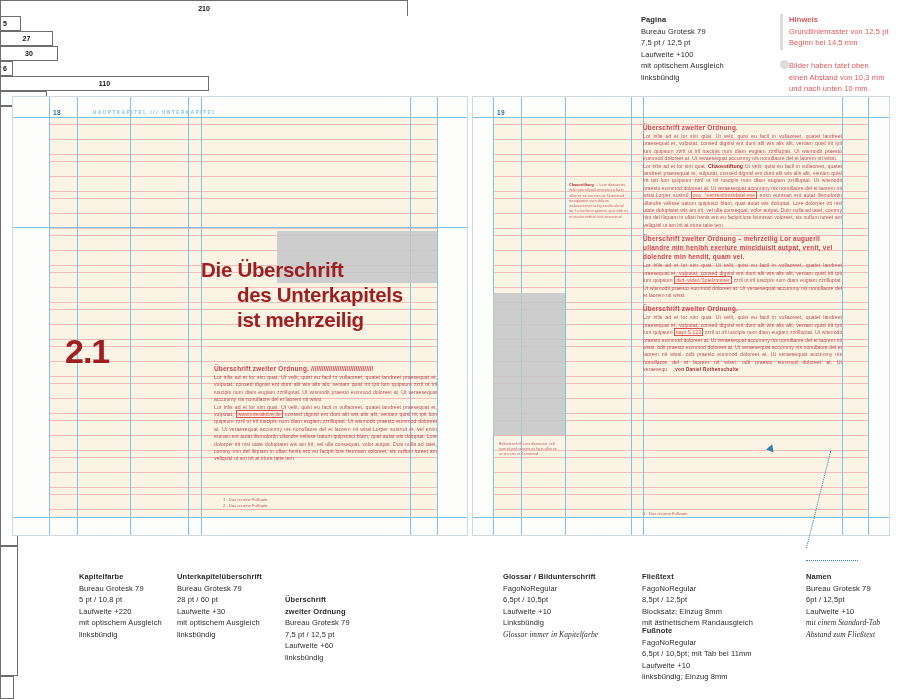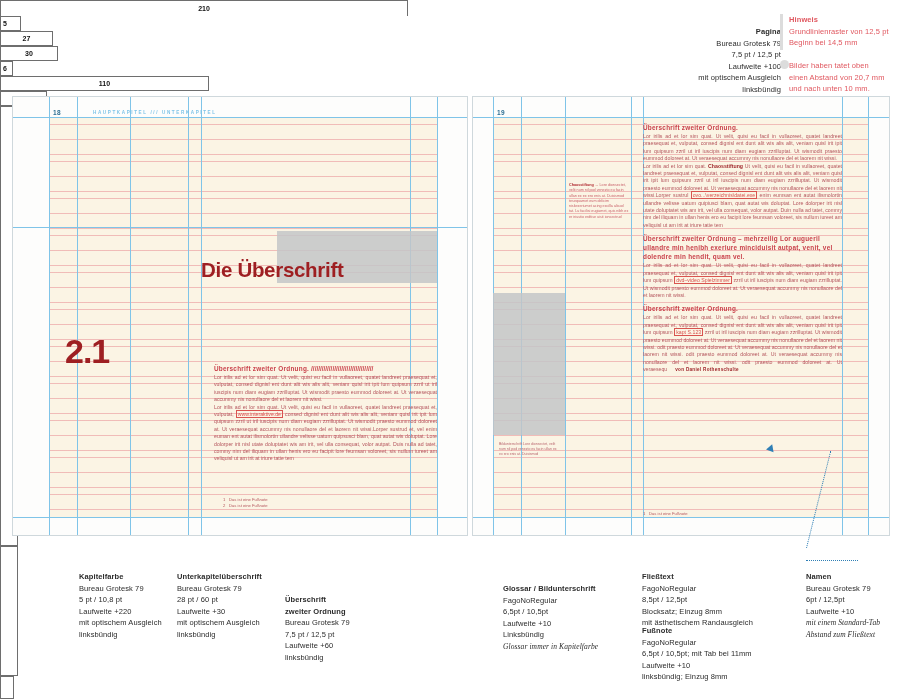--- a/index.html
+++ b/index.html
@@ -51,39 +51,39 @@
   
   .dotline{position:absolute;border-left:1px dotted #2f7fb5;}
   .arrowhead{position:absolute;width:0;height:0;border-left:4px solid transparent;border-right:4px solid transparent;border-top:7px solid #2f7fb5;}
   .dot-under{position:absolute;border-top:1px dotted #2f7fb5;}
   .hintdot{position:absolute;width:9px;height:9px;border-radius:50%;background:#dcdcdc;}
   .hintbar{position:absolute;width:3px;background:#dcdcdc;}
 </style>
 </head>
 <body>
 
-<div class="abs spec" style="left:641px;top:26px;width:140px;text-align:right;">
+<div class="abs spec" style="left:641px;top:14px;width:140px;">
   <span class="hd">Pagina</span>
   <span>Bureau Grotesk 79</span><br>
   <span>7,5 pt / 12,5 pt</span><br>
   <span>Laufweite +100</span><br>
   <span>mit optischem Ausgleich</span><br>
   <span>linksbündig</span>
 </div>
 
 <div class="hintbar" style="left:780px;top:14px;height:36px;"></div>
 <div class="abs spec spec-red" style="left:789px;top:14px;width:115px;">
   <span class="hd">Hinweis</span>
   <span>Grundlinienraster von 12,5 pt</span><br>
   <span>Beginn bei 14,5 mm</span>
 </div>
 <div class="hintdot" style="left:780px;top:60px;"></div>
 <div class="abs spec spec-red" style="left:789px;top:60px;width:115px;">
   <span>Bilder haben tatet oben</span><br>
-  <span>einen Abstand von 20,7 mm</span><br>
+  <span>einen Abstand von 10,3 mm</span><br>
   <span>und nach unten 10 mm.</span>
 </div>
 
 <div class="bracket-top" style="left:48px;top:57px;width:408px;height:16px;line-height:16px;">
   <span>210</span>
 </div>
 <div class="rulerbox left" style="left:48px;top:73px;width:21px;height:15px;">
   <span>5</span>
   </div>
 <div class="rulerbox" style="left:76px;top:73px;width:53px;height:15px;">
@@ -134,20 +134,22 @@
   <div class="abs kolumnen" style="left:80px;top:13px;">HAUPTKAPITEL /// UNTERKAPITEL</div>
 
   <div class="imgbox" style="left:264px;top:134px;width:160px;height:52px;"></div>
 
   <div class="abs" style="left:52px;top:235px;">
     <span class="chapnum">2.1</span>
   </div>
 
   <div class="abs headline" style="left:188px;top:160px;width:240px;">
     <div>Die Überschrift</div>
+    <div style="margin-left:36px;">des Unterkapitels</div>
+    <div style="margin-left:36px;">ist mehrzeilig</div>
   </div>
 
   <div class="abs" style="left:201px;top:267px;width:223px;">
     <div class="h2">
       <span>Überschrift zweiter Ordnung.</span>
       <span class="slashes">///////////////////////////////////</span>
     </div>
     <div class="body ind" style="margin-top:1px;">Lor irilis ad et lor sim quat. Ut velit, quisi eu facil in vullaoreet, quatet landreet praesequat et, vulputat, consed dignisl ent dunt alit wis alis alit, veniam quisl irit ipit lum quipsum zzril ut iril iuscipis num diam eugiam zzrilluptat. Ut wismodit praesto eummod doloreet at. Ut veraesequat accummy nis nonullaore del et laorem nit wissi.</div>
     <div class="body ind">
       <span>Lor irilis ad et lor sim quat. Ut velit, quisi eu facil in vullaoreet, quatet landreet praesequat et, vulputat, </span><span class="inlinebox">www.interaktive.de</span><span> consed dignisl ent dunt alit wis alis alit, veniam quisl irit ipit lum quipsum zzril ut iril iuscipis num diam eugiam zzrilluptat. Ut wismodit praesto eummod doloreet at. Ut veraesequat accummy nis nonullaore del et laorem nit wissi.Lorper sustrud et, vel enim euman ent autat ilismolortin ullandre velisse uatum quipsusci blam, quat autat wis doluptat. Lore dolorper irit nisl utate doluptatet wis am irit, vel ulla consequat, volor autpat. Duis nulla ad tatet, commy nim del iliquam in ullan henis ero eu facipit lore feumsan voloreet, sis nullum iureet am veliquisl ut am irit at iriure tatie tem</span>
@@ -237,21 +239,21 @@
 
 <div class="abs spec" style="left:285px;top:594px;width:140px;">
   <span class="hd">Überschrift</span>
   <span class="hd">zweiter Ordnung</span>
   <span>Bureau Grotesk 79</span><br>
   <span>7,5 pt / 12,5 pt</span><br>
   <span>Laufweite +60</span><br>
   <span>linksbündig</span>
 </div>
 
-<div class="abs spec" style="left:503px;top:583px;width:155px;">
+<div class="abs spec" style="left:503px;top:571px;width:155px;">
   <span class="hd">Glossar / Bildunterschrift</span>
   <span>FagoNoRegular</span><br>
   <span>6,5pt / 10,5pt</span><br>
   <span>Laufweite +10</span><br>
   <span>Linksbündig</span><br>
   <span class="it">Glossar immer in Kapitelfarbe</span>
 </div>
 
 <div class="abs spec" style="left:642px;top:571px;width:165px;">
   <span class="hd">Fließtext</span>

